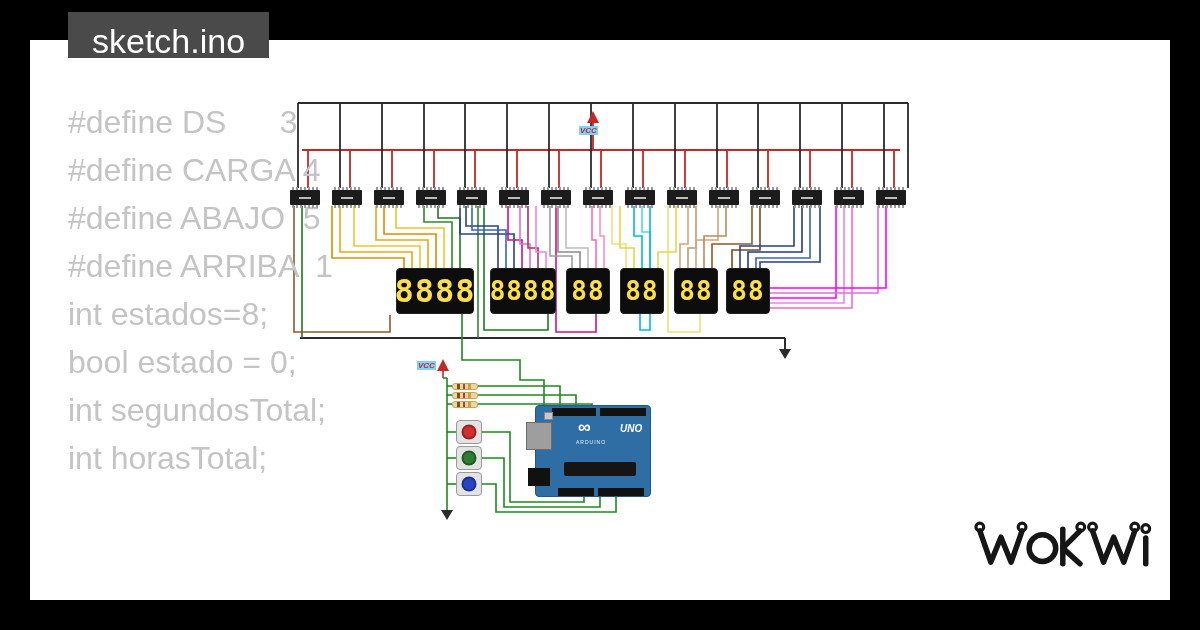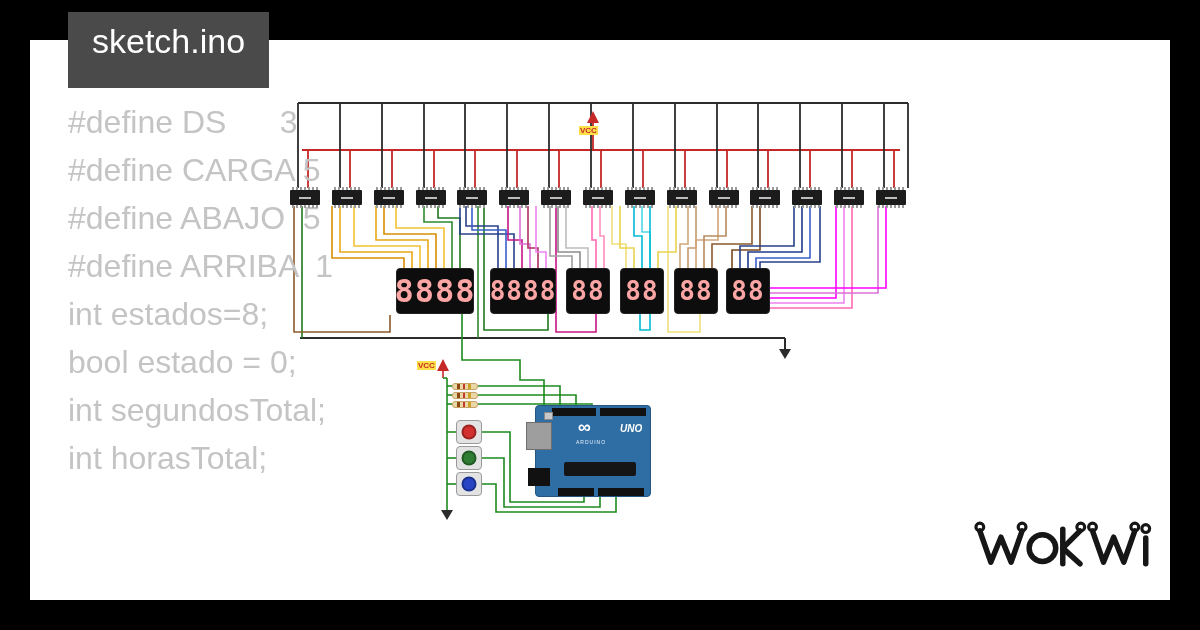--- a/index.html
+++ b/index.html
@@ -2,38 +2,38 @@
 <html><head>
 <meta charset="utf-8">
 <style>
   html,body{margin:0;padding:0;}
   body{
     width:1200px;height:630px;position:relative;overflow:hidden;
     background:#000;font-family:"Liberation Sans",sans-serif;
   }
   .card{position:absolute;left:30px;top:40px;width:1140px;height:560px;background:#ffffff;z-index:0;}
   .filename-tab{
-    position:absolute;left:68px;top:12px;height:76px;line-height:58px;
+    position:absolute;left:68px;top:12px;height:46px;line-height:58px;
     padding:0 24px;background:#4a4a4a;color:#fff;font-size:34px;z-index:6;
   }
   .code{position:absolute;left:68px;top:98px;width:400px;height:502px;overflow:hidden;z-index:2;pointer-events:none;}
   .code-line{white-space:pre;font-size:32px;line-height:48px;color:#c4c4c4;}
   svg.wires{position:absolute;left:0;top:0;z-index:1;}
   .chip{
     position:absolute;top:190px;width:30px;height:15px;border-radius:1px;
     background:linear-gradient(#bdbdbd,#bdbdbd) center/12px 2px no-repeat,#1c1c1c;z-index:2;
   }
   .chip::before,.chip::after{
     content:"";position:absolute;left:2px;right:2px;height:3px;
     background:repeating-linear-gradient(90deg,#9a9a9a 0 2px,transparent 2px 4px);
   }
   .chip::before{top:-3px}.chip::after{bottom:-3px}
   .sevenseg{
     position:absolute;top:268px;height:46px;background:#0d0d0d;border:1px solid #222;
-    border-radius:4px;color:#fca5a5;font-family:"DejaVu Sans Mono",monospace;font-weight:bold;
+    border-radius:4px;color:#fde047;font-family:"DejaVu Sans Mono",monospace;font-weight:bold;
     display:flex;align-items:center;justify-content:center;letter-spacing:1px;z-index:2;box-sizing:border-box;
   }
   .pushbutton{
     position:absolute;left:456px;width:26px;height:24px;background:#e3e3e3;
     border:1px solid #9a9a9a;border-radius:4px;z-index:2;box-sizing:border-box;
   }
   .cap{
     position:absolute;left:50%;top:50%;transform:translate(-50%,-50%);
     width:15px;height:15px;border-radius:50%;box-shadow:inset 0 0 0 2px rgba(0,0,0,.28);
   }
@@ -49,34 +49,34 @@
   .ard-header{position:absolute;background:#111;height:8px;}
   .ht1{left:16px;top:2px;width:44px;}  .ht2{left:64px;top:2px;width:46px;}
   .hb1{left:22px;top:82px;width:36px;} .hb2{left:62px;top:82px;width:46px;}
   .ard-usb{position:absolute;left:-10px;top:16px;width:26px;height:28px;background:#9e9e9e;border:1px solid #6e6e6e;box-sizing:border-box;}
   .ard-jack{position:absolute;left:-8px;top:62px;width:22px;height:18px;background:#111;}
   .ard-mcu{position:absolute;left:28px;top:56px;width:72px;height:14px;background:#151515;border-radius:2px;}
   .ard-reset{position:absolute;left:8px;top:6px;width:9px;height:8px;background:#c9c9c9;border:1px solid #888;box-sizing:border-box;}
   .ard-infinity{position:absolute;left:42px;top:12px;color:#fff;font-size:18px;font-weight:bold;line-height:18px;}
   .ard-uno{position:absolute;left:84px;top:17px;color:#fff;font-size:10px;font-weight:bold;font-style:italic;}
   .ard-brand{position:absolute;left:40px;top:33px;color:#e8f2fa;font-size:5px;letter-spacing:1px;}
-  .vcc-label{position:absolute;font-size:8px;font-weight:bold;color:#c62828;background:#fde047;padding:0 1px;z-index:3;}
+  .vcc-label{position:absolute;font-size:8px;font-weight:bold;color:#c62828;background:#7dd3fc;padding:0 1px;z-index:3;font-style:italic;}
   .vcc-1{left:579px;top:126px;} .vcc-2{left:417px;top:361px;}
   .wokwi-logo{position:absolute;left:972px;top:516px;z-index:2;}
 </style>
 </head>
 <body>
 
 <div class="card"></div>
 
 <div class="filename-tab">sketch.ino</div>
 
 <div class="code">
     <div class="code-line">#define DS      3</div>
-    <div class="code-line">#define CARGA 5</div>
+    <div class="code-line">#define CARGA 4</div>
     <div class="code-line">#define ABAJO  5</div>
     <div class="code-line">#define ARRIBA  1</div>
     <div class="code-line">int estados=8;</div>
     <div class="code-line">bool estado = 0;</div>
     <div class="code-line">int segundosTotal;</div>
     <div class="code-line">int horasTotal;</div>
   </div>
 
 <svg class="wires" width="1200" height="630" viewBox="0 0 1200 630">
     <polyline points="298,103 908,103" stroke="#2b2b2b" fill="none" stroke-width="2"></polyline>

